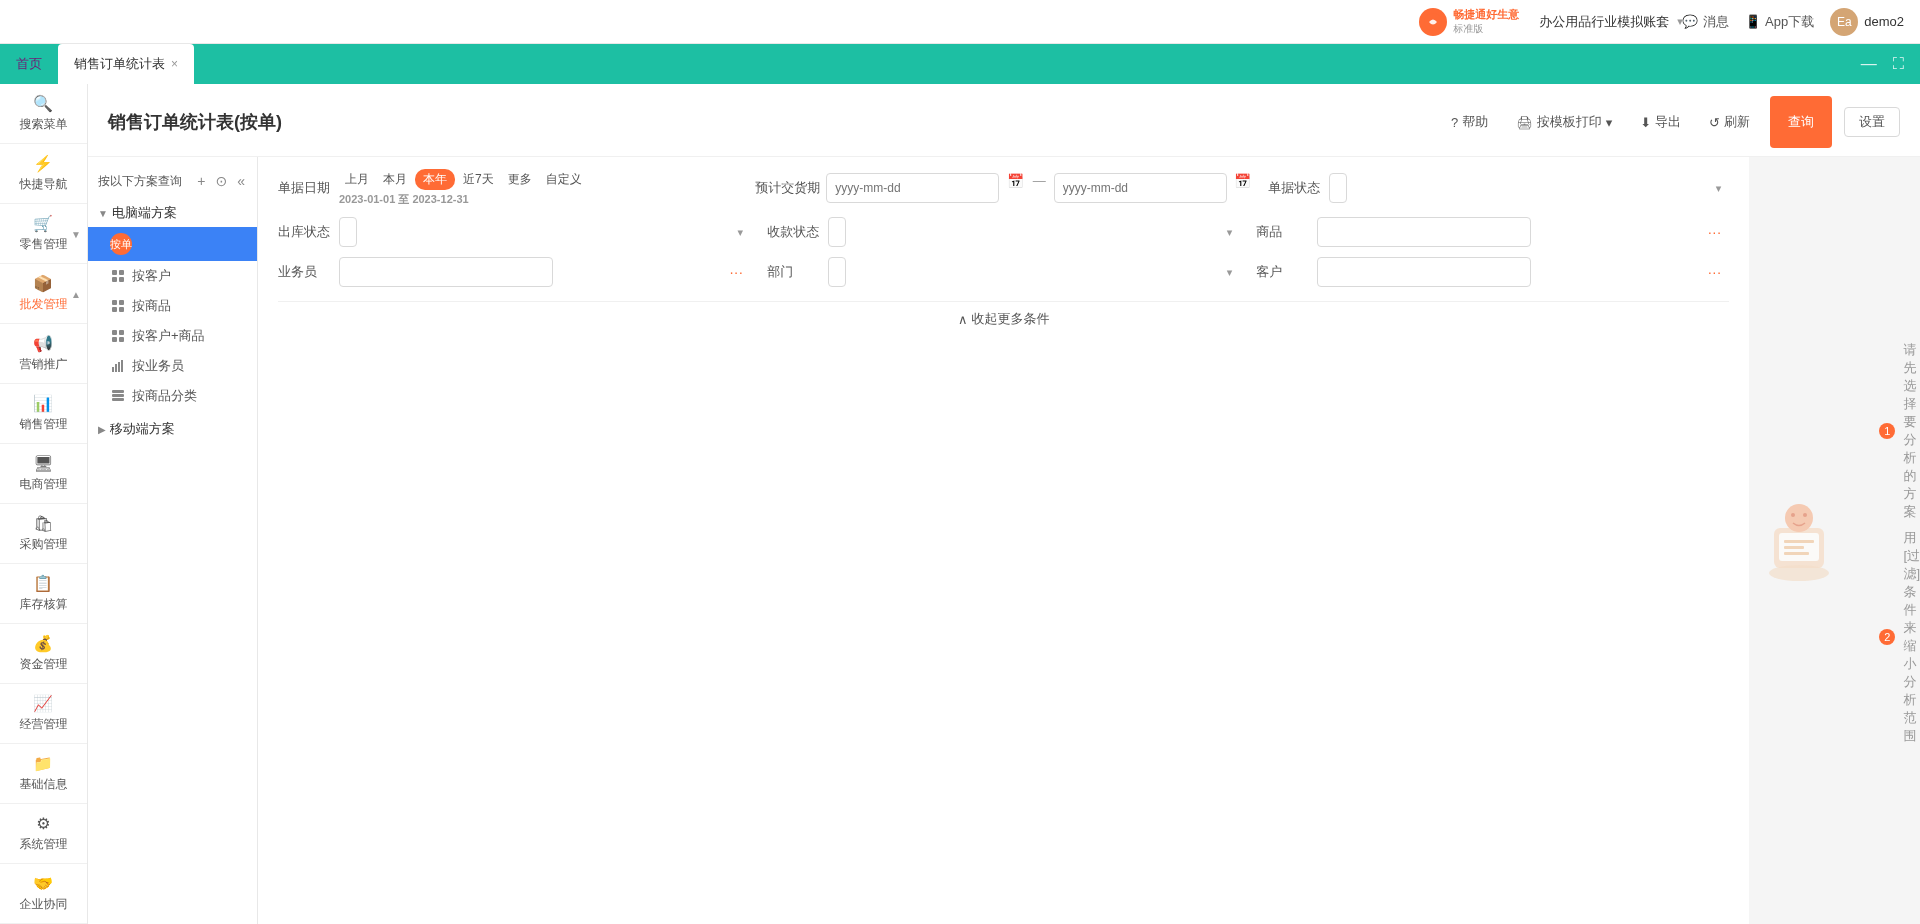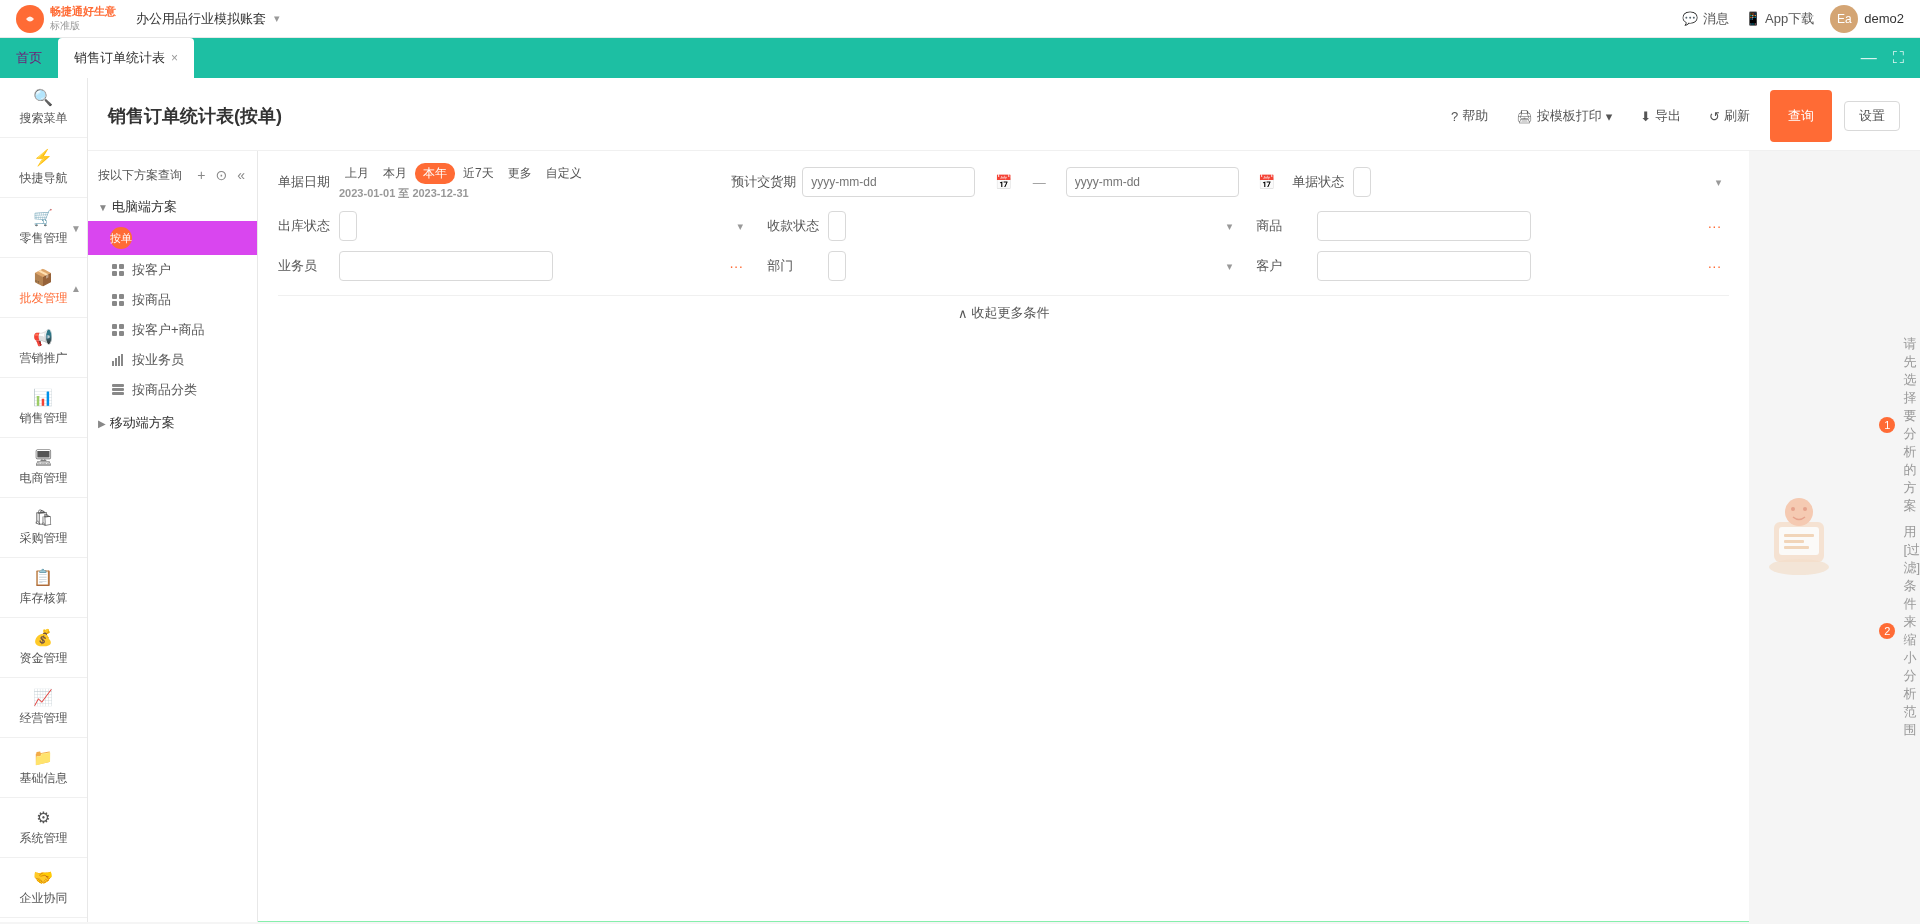--- a/index.html
+++ b/index.html
@@ -1,24 +1,24 @@
 <!DOCTYPE html>
 <html><head>
   <meta charset="utf-8">
   <style>
     * { box-sizing: border-box; margin: 0; padding: 0; }
     body { font-family: 'Microsoft YaHei', Arial, sans-serif; font-size: 13px; background: #f5f5f5; color: #333; height: 924px; overflow: hidden; }
 
     
     .top-header {
-      height: 38px;
+      height: 44px;
       background: #fff;
       display: flex;
       align-items: center;
-      justify-content: space-between;
+      justify-content: flex-end;
       padding: 0 16px;
       border-bottom: 1px solid #e8e8e8;
     }
     .top-header-left {
       display: flex;
       align-items: center;
       gap: 8px;
     }
     .logo-area {
       display: flex;
@@ -252,21 +252,21 @@
       display: flex;
       align-items: center;
       padding: 6px 10px 6px 22px;
       cursor: pointer;
       color: #555;
       font-size: 13px;
       gap: 6px;
     }
     .scheme-item.active {
       color: #ff6b35;
-      background: #d946ef;
+      background: #3b82f6;
     }
     .scheme-item-icon {
       width: 16px;
       height: 16px;
       display: flex;
       align-items: center;
       justify-content: center;
       font-size: 12px;
     }
     .orange-circle {
@@ -317,22 +317,22 @@
       outline: none;
       color: #333;
       background: #fff;
       cursor: pointer;
       appearance: none;
       -webkit-appearance: none;
     }
 
     .date-range {
       display: flex;
-      align-items: center;
-      gap: 20px;
+      align-items: flex-start;
+      gap: 8px;
       flex: 1;
     }
     .date-input {
       flex: 1;
       height: 30px;
       border: 1px solid #d9d9d9;
       border-radius: 4px;
       padding: 0 8px;
       font-size: 12px;
       outline: none;

